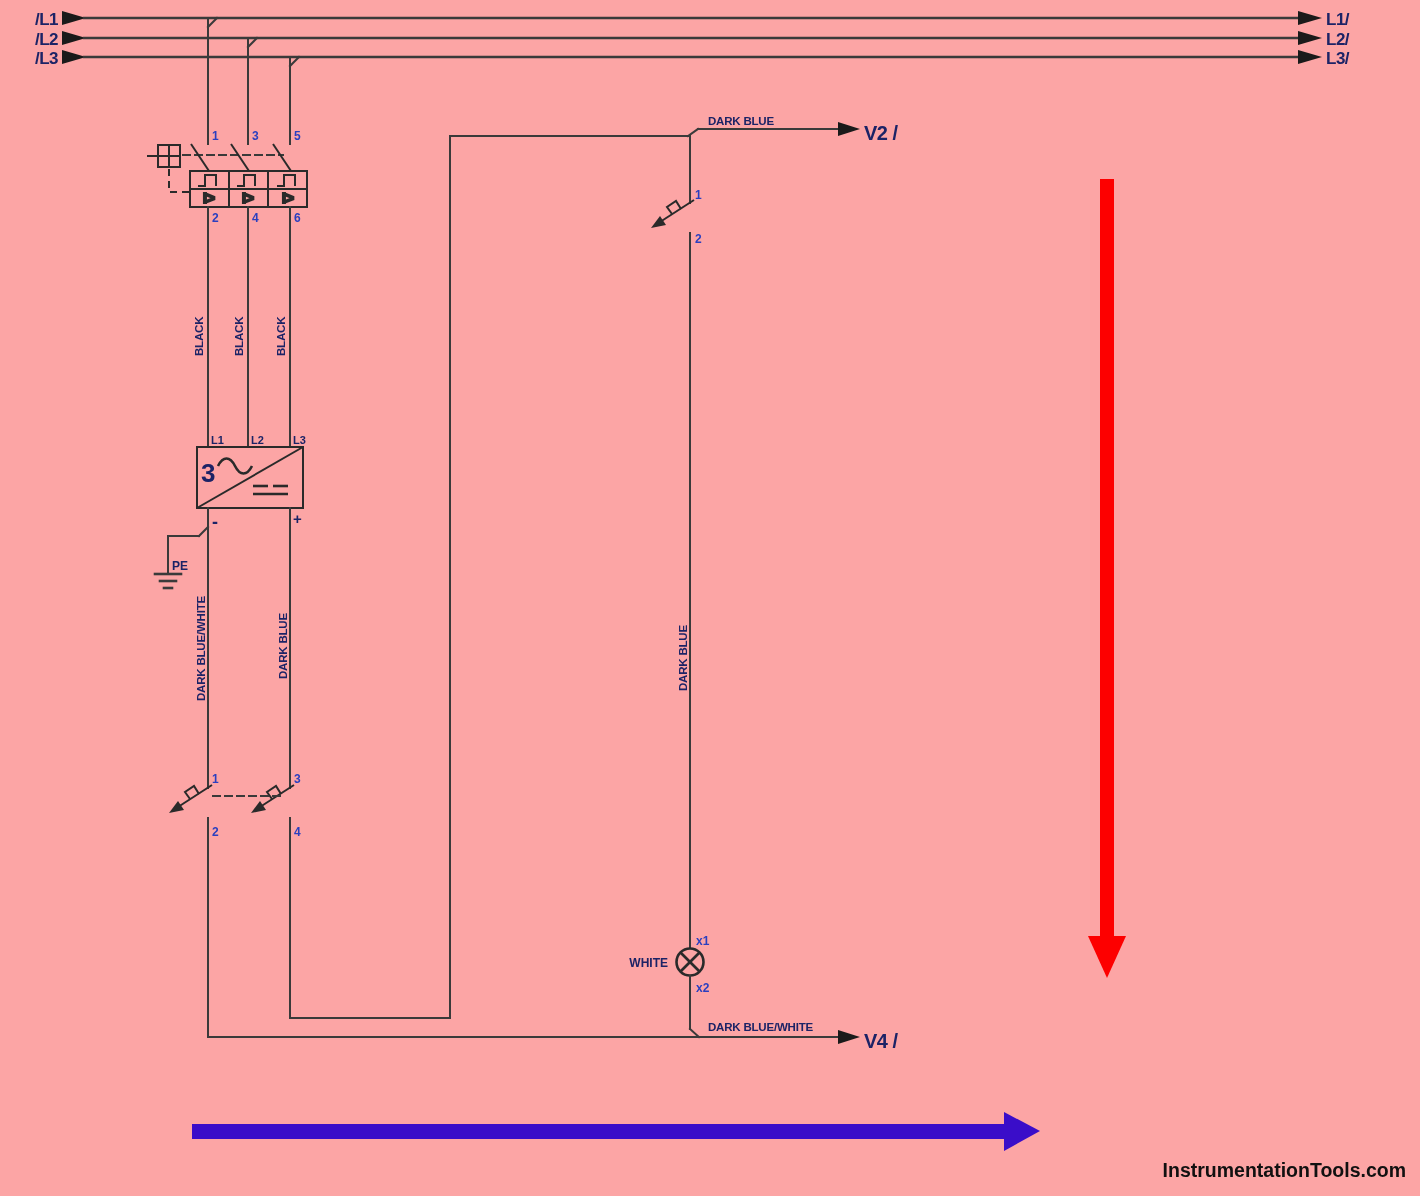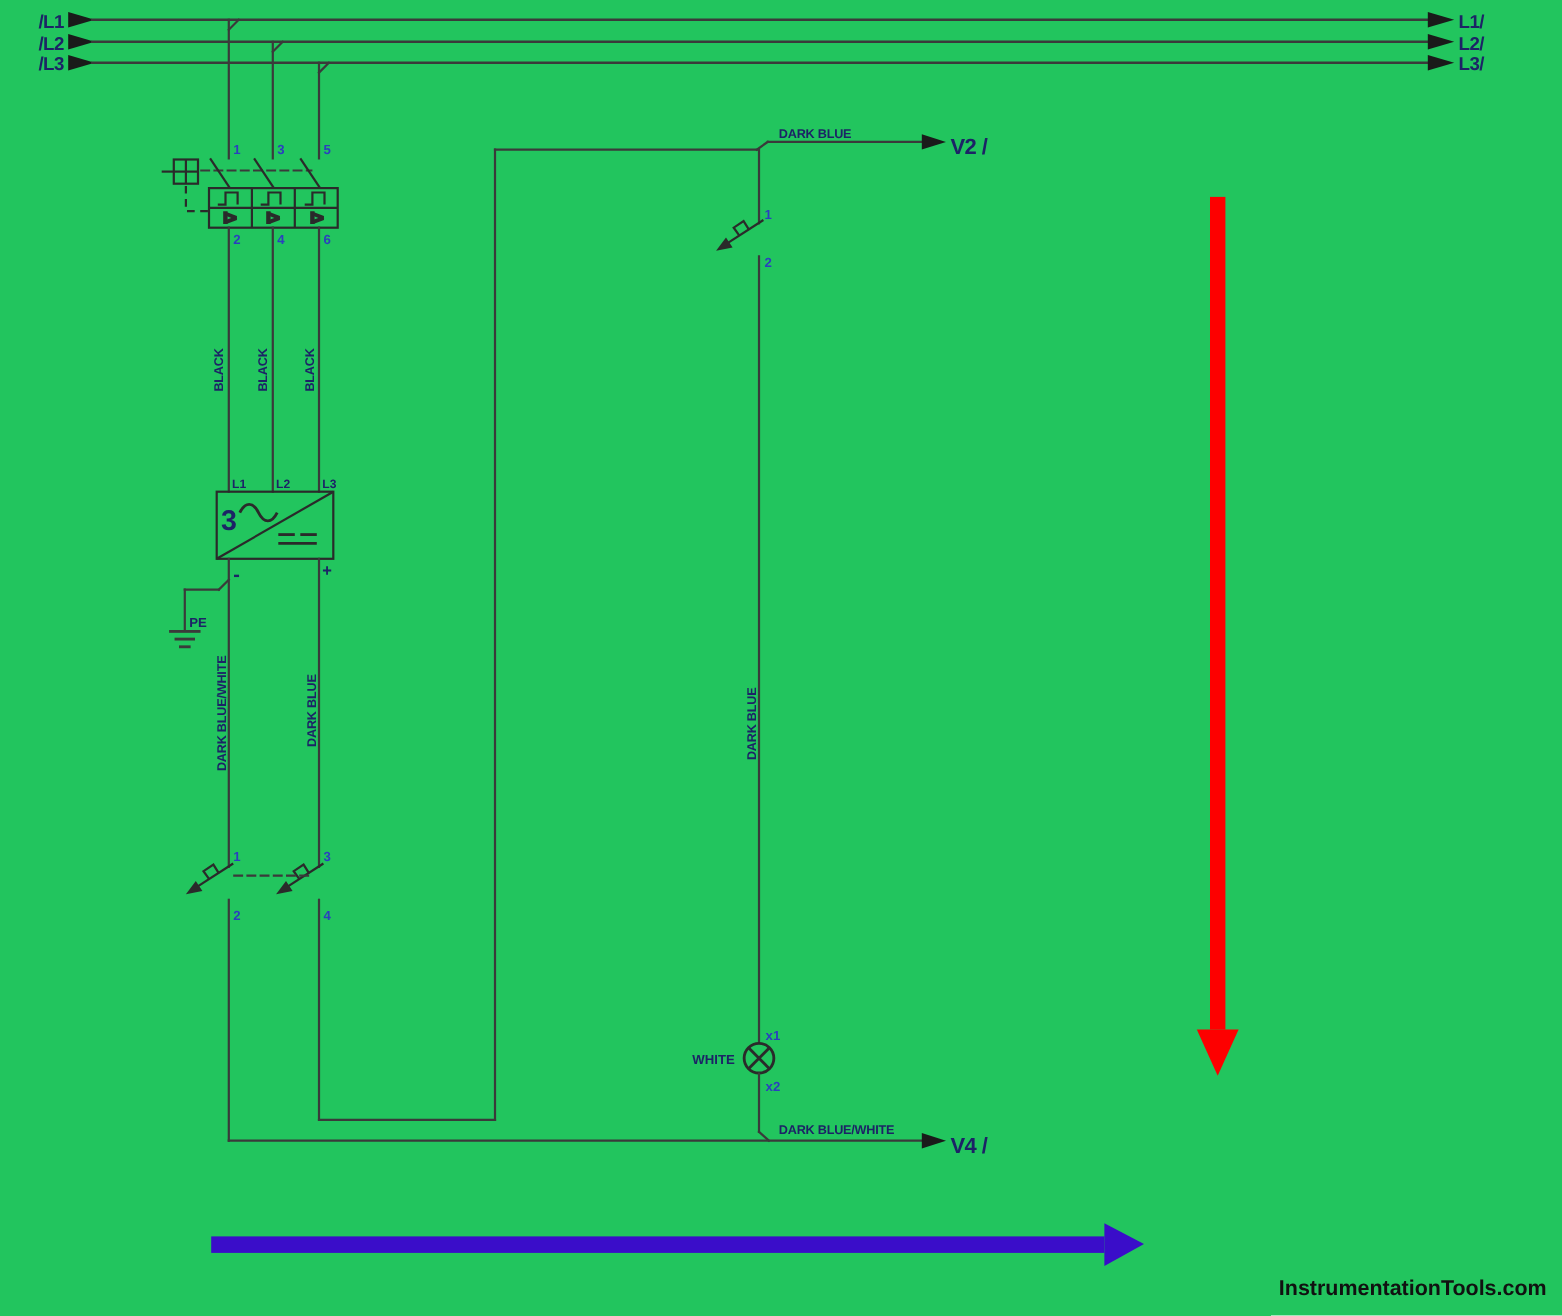--- a/index.html
+++ b/index.html
@@ -1,16 +1,16 @@
 <!DOCTYPE html>
 <html><head>
 <meta charset="utf-8">
 <style>
   html,body{margin:0;padding:0;background:#ffffff;}
-  .stage{position:relative;width:1420px;height:1196px;background:#22c55e;overflow:hidden;}
+  .stage{position:relative;width:1420px;height:1196px;background:#fca5a5;overflow:hidden;}
   svg{display:block;}
   text{font-family:"Liberation Sans",sans-serif;}
   .w{stroke:#3a3a3a;stroke-width:2;fill:none;stroke-linecap:square;}
   .w3{stroke:#3a3a3a;stroke-width:2.4;fill:none;stroke-linecap:square;}
   .dash{stroke-dasharray:7 5;}
   .blk{fill:#1a1a1a;stroke:none;}
   .navy{fill:#1c2366;font-weight:bold;}
   .tnum{fill:#2b3fbf;font-weight:bold;font-size:12px;}
   .rail-lbl{font-size:17px;letter-spacing:-0.5px;}
   .out-lbl{font-size:20px;letter-spacing:-0.5px;}

